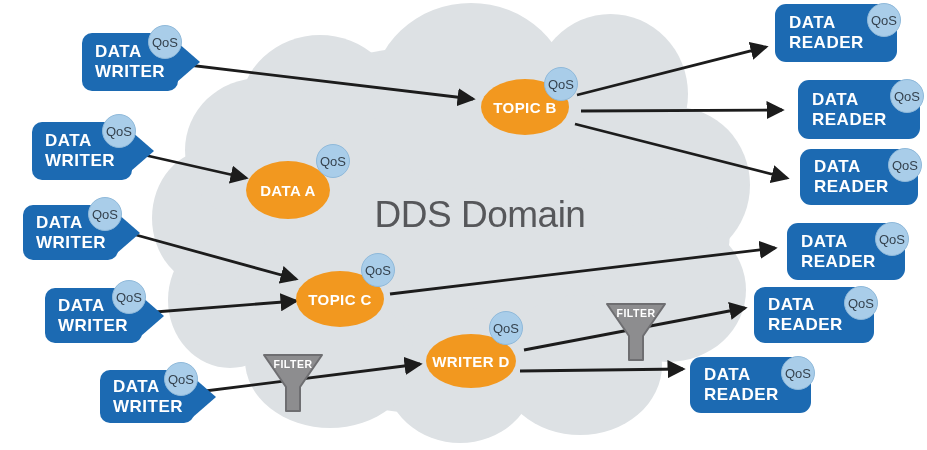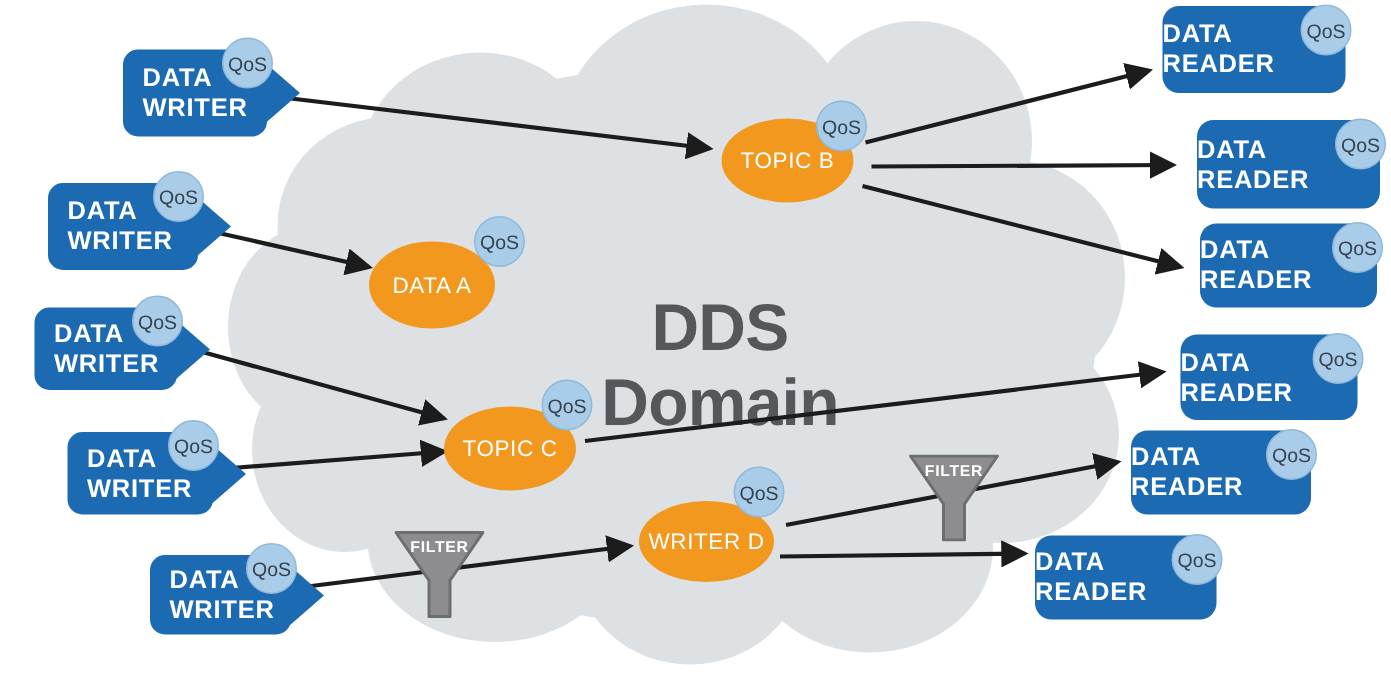--- a/index.html
+++ b/index.html
@@ -17,21 +17,21 @@
   html,body{background:#ffffff;}
   body{font-family:"Liberation Sans", sans-serif;}
   .canvas{position:relative;width:927px;height:450px;background:#ffffff;overflow:hidden;}
 
   
   .cloud{position:absolute;inset:0;z-index:1;}
   .bump{position:absolute;background:var(--cloud-gray);border-radius:50%;}
 
   
   .domain-title{position:absolute;left:350px;top:194px;width:260px;text-align:center;
-    font-size:44px;font-weight:bold;color:var(--title-gray);letter-spacing:-0.5px;z-index:2;}
+    font-size:37px;font-weight:normal;color:var(--title-gray);letter-spacing:-0.5px;z-index:2;}
 
   
   svg.arrows{position:absolute;left:0;top:0;z-index:3;}
 
   
   .qos{position:absolute;width:34px;height:34px;border-radius:50%;
     background:var(--qos-blue);border:1px solid #8fb9da;color:var(--qos-text);
     font-size:13px;font-weight:normal;display:flex;align-items:center;justify-content:center;
     z-index:7;}
 
@@ -41,27 +41,27 @@
     border-radius:10px;display:flex;align-items:center;padding-left:13px;}
   .wtip{position:absolute;left:100%;top:50%;transform:translateY(-50%);margin-left:-1px;
     width:0;height:0;border-top:20px solid transparent;border-bottom:20px solid transparent;
     border-left:23px solid var(--node-blue);}
   .writer .qos{top:-8px;right:-4px;}
   .nlabel{color:#ffffff;font-weight:bold;font-size:17px;line-height:20px;letter-spacing:0.5px;
     width:84px;}
 
   
   .reader{position:absolute;background:var(--node-blue);border-radius:11px;z-index:6;
-    display:flex;align-items:center;}
+    display:flex;align-items:center;padding-left:14px;}
   .reader .qos{top:-1px;right:-4px;}
 
   
   .topic{position:absolute;background:var(--topic-orange);border-radius:50%;z-index:4;
     display:flex;align-items:center;justify-content:center;}
-  .tlabel{color:#ffffff;font-weight:normal;font-size:15px;letter-spacing:0.4px;white-space:nowrap;}
+  .tlabel{color:#ffffff;font-weight:bold;font-size:15px;letter-spacing:0.4px;white-space:nowrap;}
 
   
   .filter{position:absolute;z-index:5;}
   .filter text{fill:#ffffff;font-family:"Liberation Sans",sans-serif;font-size:10.5px;
     font-weight:bold;letter-spacing:0.5px;}
 </style>
 </head>
 <body>
 
 <div class="canvas">

